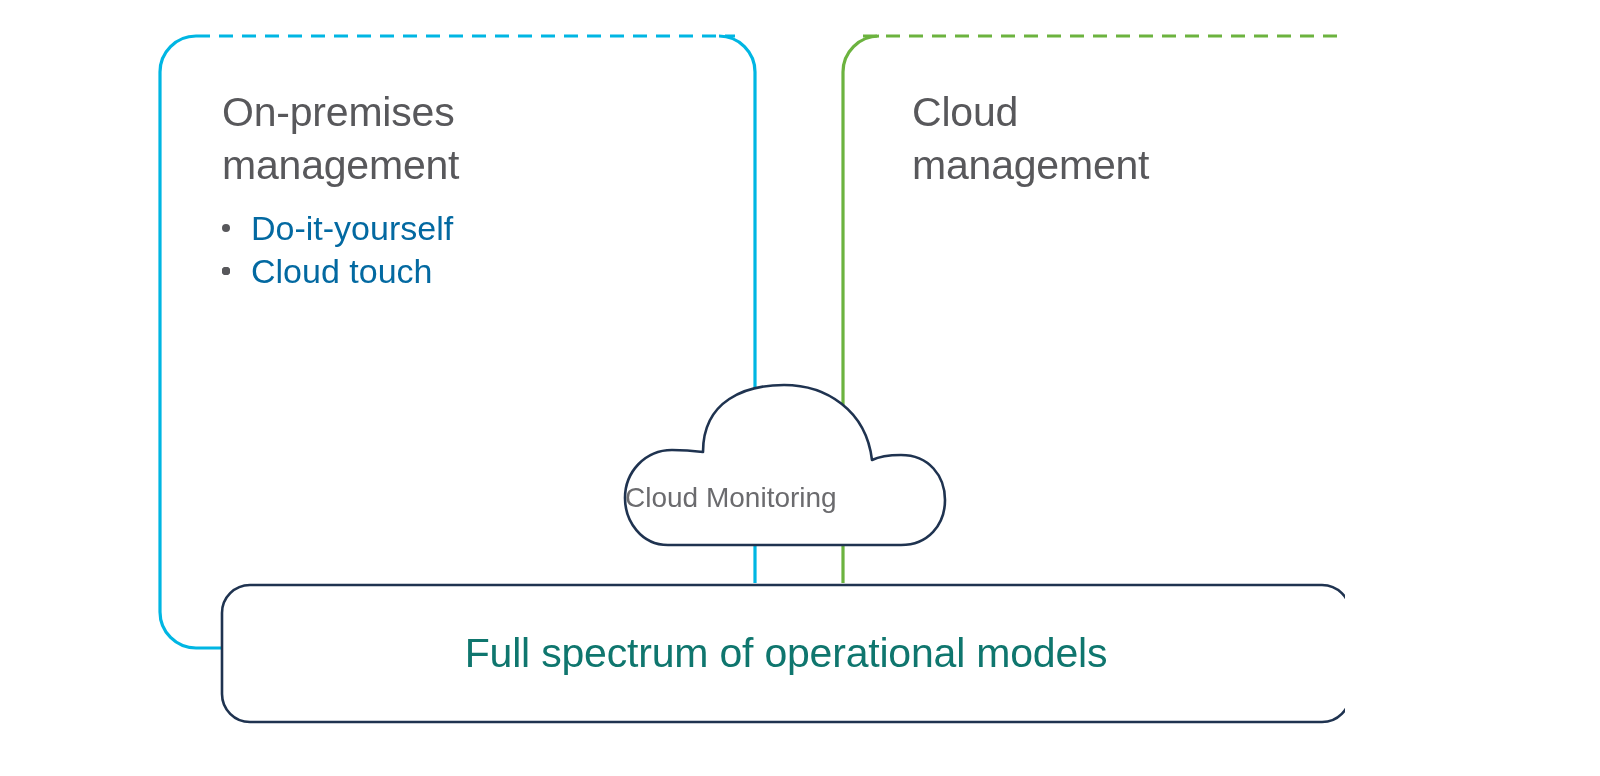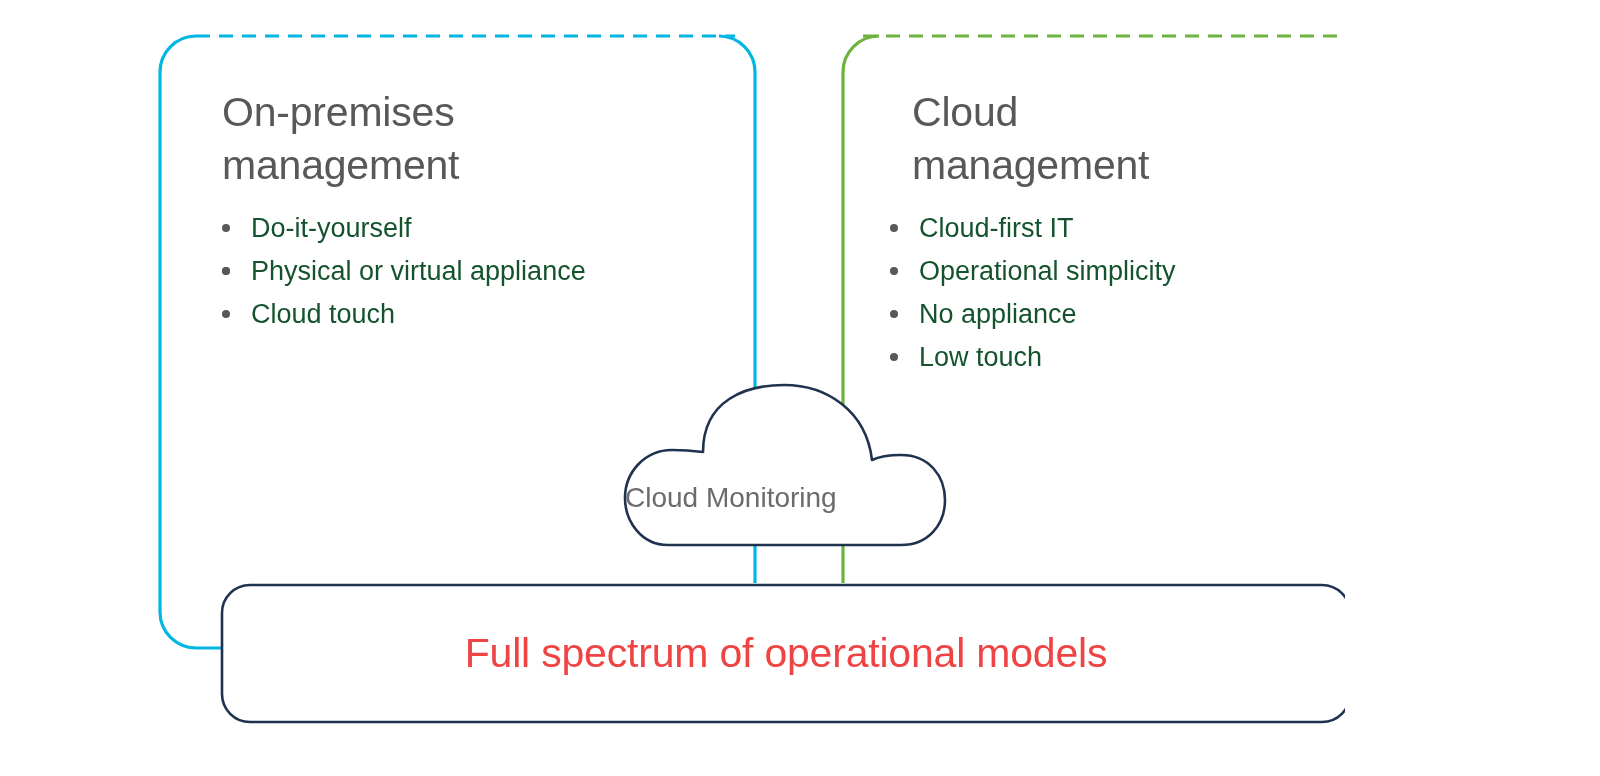--- a/index.html
+++ b/index.html
@@ -39,23 +39,23 @@
     letter-spacing: -0.2px;
     white-space: pre-line;
   }
   .bullet-list {
     list-style: none;
     margin: 0;
     padding: 0;
   }
   .bullet-item {
     position: relative;
-    font-size: 27px;
+    font-size: 34px;
     line-height: 43px;
-    color: #14532d;
+    color: #0369a1;
     padding-left: 29px;
     white-space: nowrap;
   }
   .bullet-dot {
     position: absolute;
     left: 0;
     top: 17px;
     width: 8px;
     height: 8px;
     border-radius: 50%;
@@ -81,21 +81,21 @@
   #banner-label {
     position: absolute;
     left: 222px;
     top: 585px;
     width: 1128px;
     height: 137px;
     display: flex;
     align-items: center;
     justify-content: center;
     font-size: 41px;
-    color: #ef4444;
+    color: #0f766e;
     letter-spacing: -0.2px;
     white-space: nowrap;
   }
 </style>
 </head>
 <body>
 
 <div id="stage">
 
   <svg id="frame-layer" viewBox="0 0 1600 776" width="1600" height="776" xmlns="http://www.w3.org/2000/svg">
@@ -138,47 +138,28 @@
   <ul class="panel-text bullet-list" id="onprem-list">
     <li class="bullet-item">
       <span class="bullet-dot"></span>
       <span>Do-it-yourself</span>
     </li>
     <li class="bullet-item">
       <span class="bullet-dot"></span>
     </li>
     <li class="bullet-item">
       <span class="bullet-dot"></span>
-      <span>Physical or virtual appliance</span>
     </li>
     <li class="bullet-item">
       <span class="bullet-dot"></span>
       <span>Cloud touch</span>
     </li>
   </ul>
 
   <div class="panel-text panel-heading" id="cloud-text">Cloud
 management</div>
 
-  <ul class="panel-text bullet-list" id="cloudmgmt-list">
-    <li class="bullet-item">
-      <span class="bullet-dot"></span>
-      <span>Cloud-first IT</span>
-    </li>
-    <li class="bullet-item">
-      <span class="bullet-dot"></span>
-      <span>Operational simplicity</span>
-    </li>
-    <li class="bullet-item">
-      <span class="bullet-dot"></span>
-      <span>No appliance</span>
-    </li>
-    <li class="bullet-item">
-      <span class="bullet-dot"></span>
-      <span>Low touch</span>
-    </li>
-  </ul>
 
   <div id="cloud-label">Cloud Monitoring</div>
 
   <div id="banner-label">Full spectrum of operational models</div>
 
 </div>
 
 </body></html>

